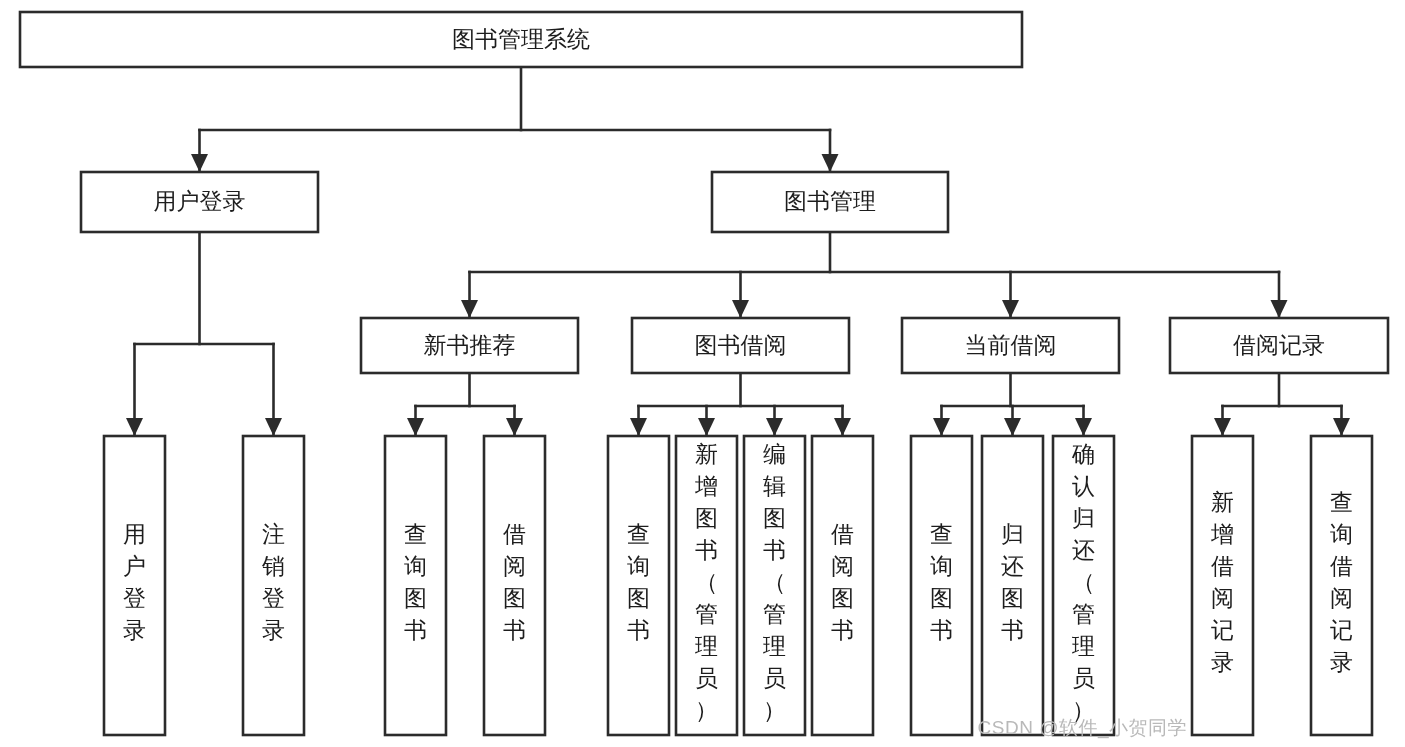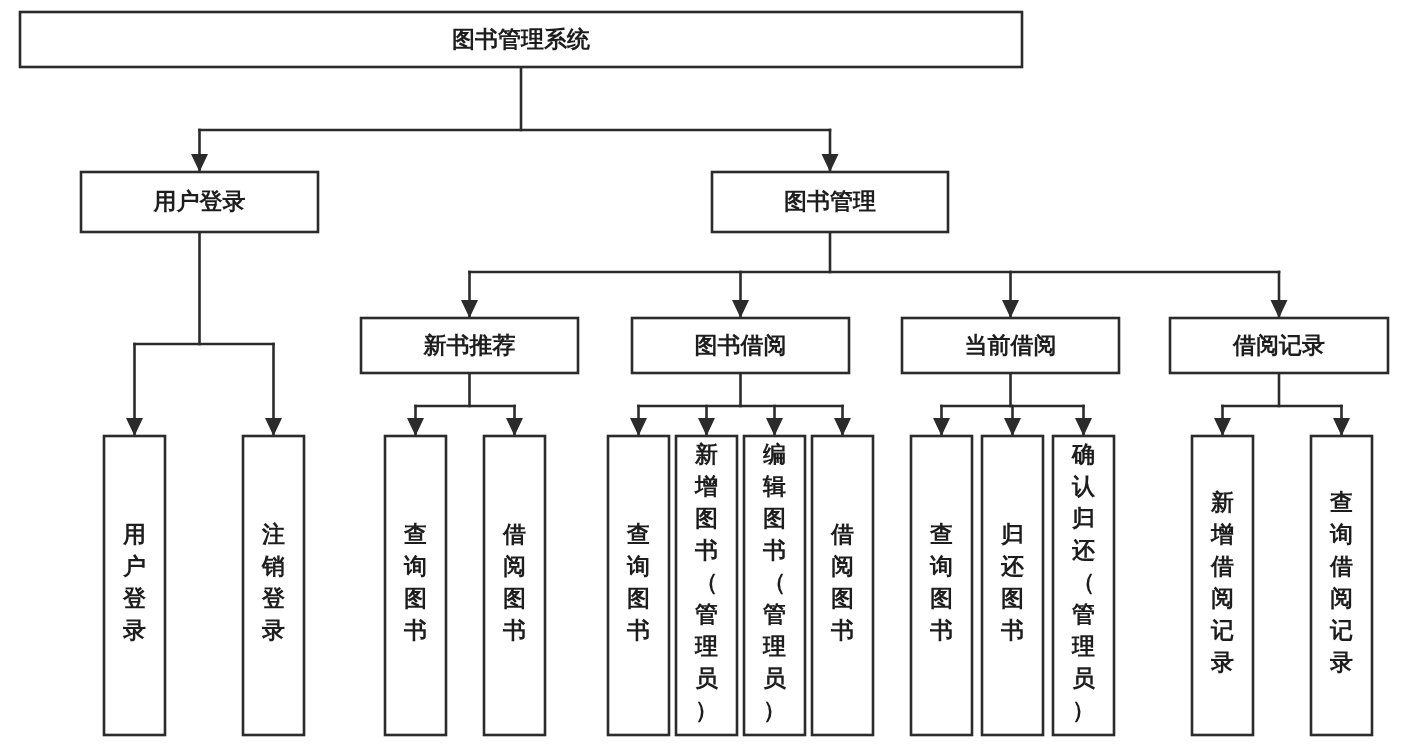--- a/index.html
+++ b/index.html
@@ -12,21 +12,20 @@
     width: 1405px;
     height: 747px;
     font-family: "Liberation Sans", "DejaVu Sans", sans-serif;
     overflow: hidden;
     position: relative;
   }
   #diagram-root {
     position: relative;
     width: 1199px;
     height: 747px;
-    font-weight: bold;
   }
   svg#tree-svg {
     position: absolute;
     left: 0;
     top: 0;
     width: 1405px;
     height: 747px;
     display: block;
   }
   .node-box {
@@ -206,13 +205,14 @@
         <g>
           <rect x="1192" y="436" width="61" height="299" class="node-box"></rect>
           <text x="1222.5" y="509.5" class="node-label-vertical"><tspan x="1222.5" dy="0">新</tspan><tspan x="1222.5" dy="32">增</tspan><tspan x="1222.5" dy="32">借</tspan><tspan x="1222.5" dy="32">阅</tspan><tspan x="1222.5" dy="32">记</tspan><tspan x="1222.5" dy="32">录</tspan></text>
         </g>
         <g>
           <rect x="1311" y="436" width="61" height="299" class="node-box"></rect>
           <text x="1341.5" y="509.5" class="node-label-vertical"><tspan x="1341.5" dy="0">查</tspan><tspan x="1341.5" dy="32">询</tspan><tspan x="1341.5" dy="32">借</tspan><tspan x="1341.5" dy="32">阅</tspan><tspan x="1341.5" dy="32">记</tspan><tspan x="1341.5" dy="32">录</tspan></text>
         </g>
       </g>
   </svg>
+  <div class="watermark">CSDN @软件_小贺同学</div>
 </div>
 
 </body></html>

